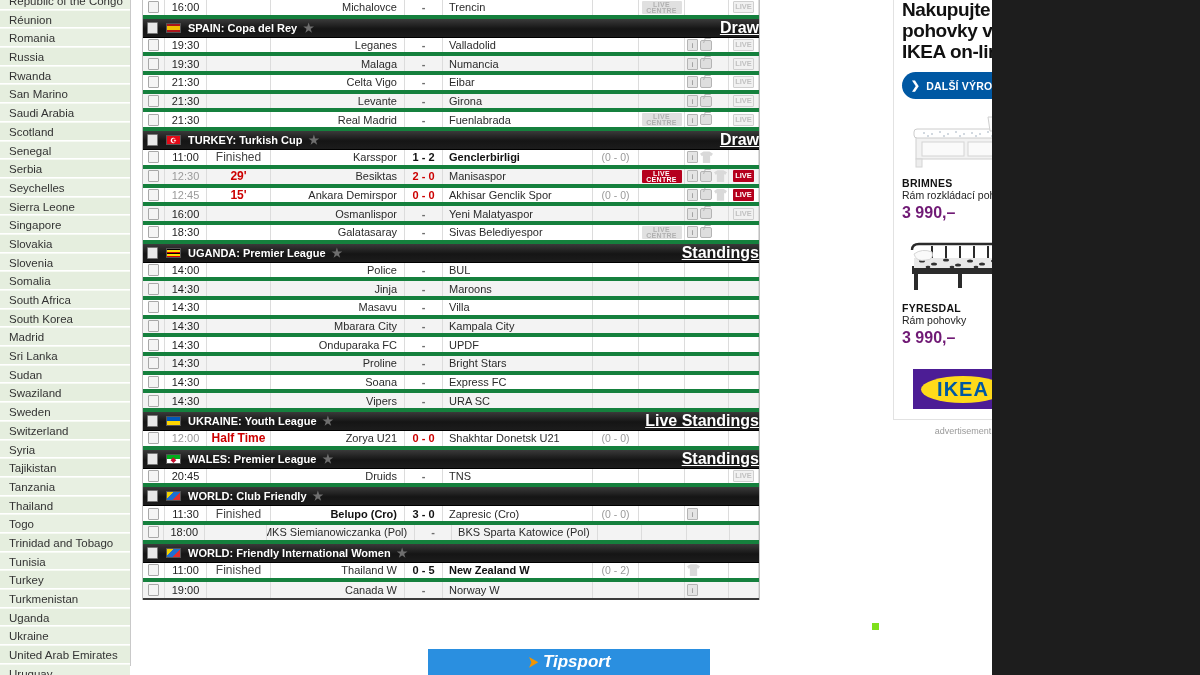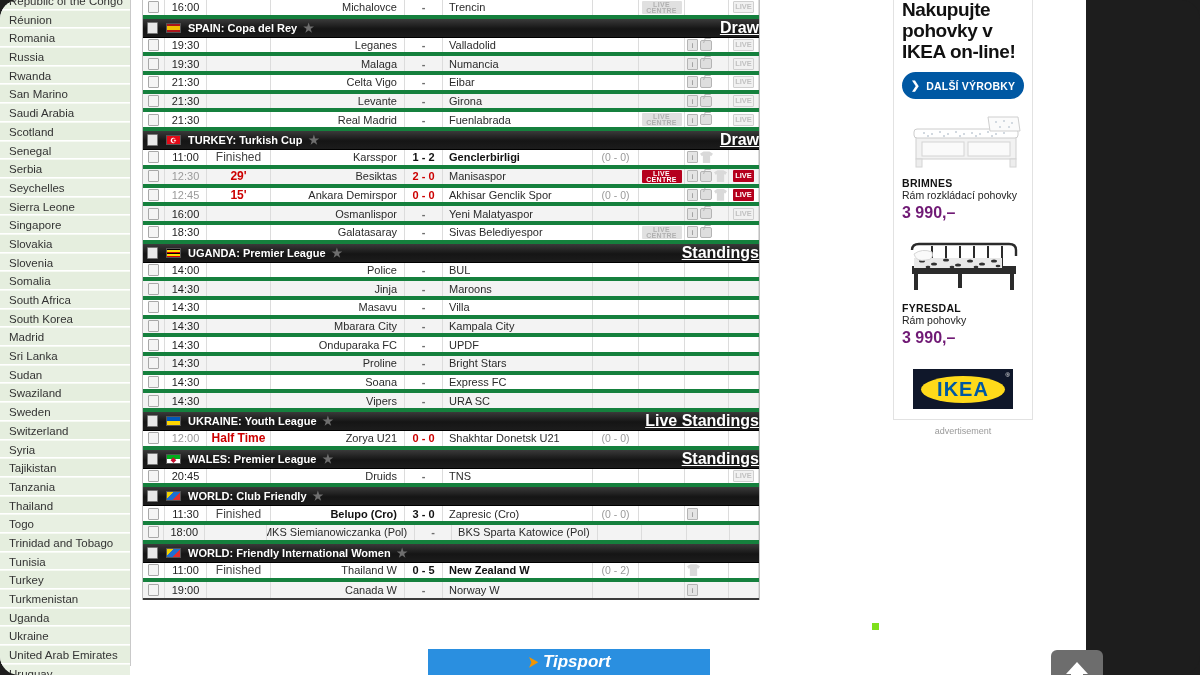--- a/index.html
+++ b/index.html
@@ -5,24 +5,23 @@
   * { box-sizing: border-box; }
   html, body {
     margin: 0; padding: 0;
     width: 1200px; height: 675px;
     overflow: hidden;
     background: #1d1d1d;
     font-family: "Liberation Sans", sans-serif;
   }
   #page {
     position: relative;
-    width: 1200px; height: 675px;
+    width: 992px; height: 675px;
     background: #1d1d1d;
     overflow: hidden;
-    border-radius: 19px;
   }
 
   
   #canvas {
     position: absolute;
     left: 118px; top: 0; width: 968px; height: 675px;
     background: #ffffff;
     overflow: hidden;
   }
 
@@ -278,21 +277,21 @@
     cursor: pointer;
   }
   #adbtn .chev { font-size: 11px; }
   .prodimg { margin-top: 10px; height: 64px; position: relative; }
   .prodname { font-size: 10.5px; font-weight: bold; color: #111; margin-top: 4px; letter-spacing:.3px;}
   .proddesc { font-size: 10.5px; color: #222; line-height: 13px; }
   .prodprice { font-size: 16px; font-weight: bold; color: #701a75; margin-top: 2px; }
   #ikealogo {
     margin: 22px auto 0 auto;
     width: 100px; height: 40px;
-    background: #0f172a;
+    background: #4c1d95;
     display: flex; align-items: center; justify-content: center;
     position: relative;
   }
   #ikealogo .oval {
     width: 84px; height: 27px;
     background: #ffda1a;
     border-radius: 50%;
     display: flex; align-items: center; justify-content: center;
     font-size: 20px; font-weight: bold; color: #0058a3;
     letter-spacing: 1px;

